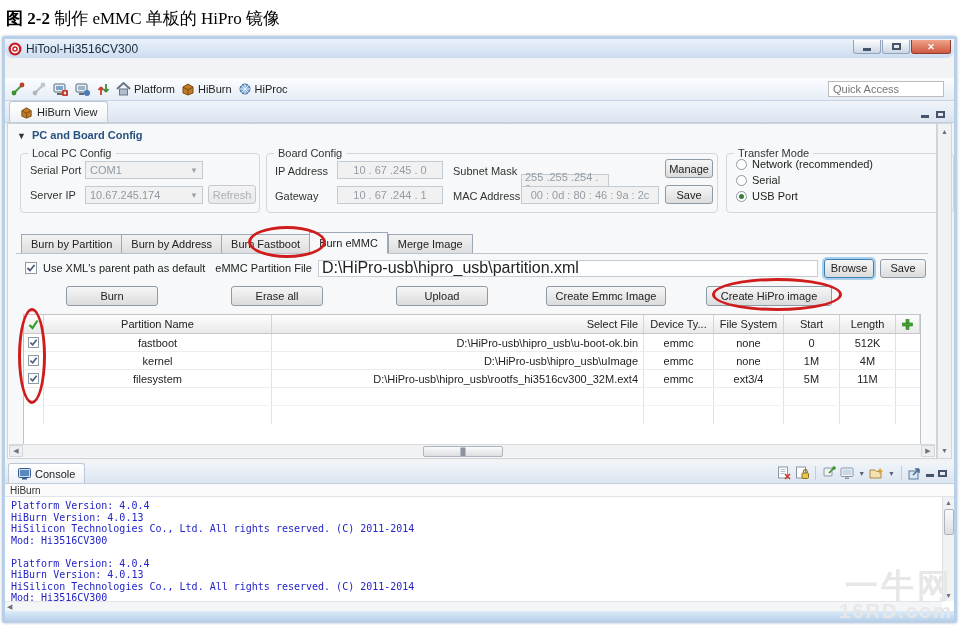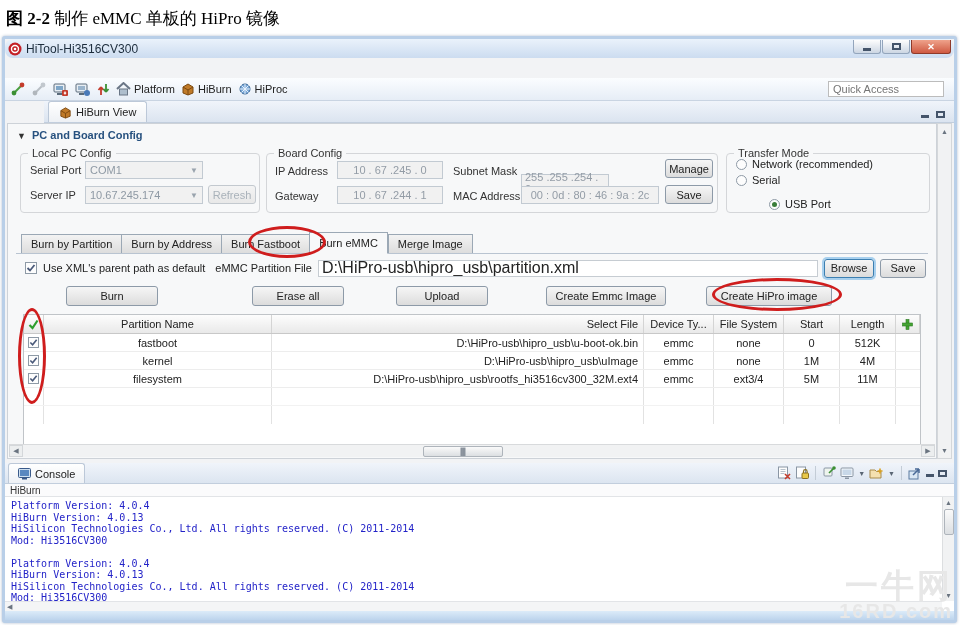--- a/index.html
+++ b/index.html
@@ -42,37 +42,37 @@
     background:linear-gradient(#fbfdff,#e6edf6); border-bottom:1px solid #c9d4e2;
     display:flex; align-items:center; gap:6px; padding:0 6px; }
   .tbtn { display:flex; align-items:center; gap:3px; }
   .qa-box { margin-left:auto; margin-right:4px; }
   .qa-box input { width:116px; height:16px; border:1px solid #bcbcbc; font-size:11px;
     padding:0 4px; color:#555; font-family:"Liberation Sans",sans-serif; }
 
   
   .viewtabbar { position:absolute; left:0; top:62px; right:0; height:22px;
     background:linear-gradient(#f0f4fa,#dbe4f0); border-bottom:1px solid #c2cedd;
-    display:flex; align-items:flex-end; padding-left:4px;margin-left:39px; }
+    display:flex; align-items:flex-end; padding-left:4px; }
   .view-tab { height:21px; display:flex; align-items:center; gap:4px; padding:0 10px;
     background:linear-gradient(#ffffff,#eef1f5); border:1px solid #bcc8d8; border-bottom:none;
     border-radius:3px 3px 0 0; }
   .view-icons { margin-left:auto; display:flex; gap:7px; align-items:center; padding:0 9px 4px 0; }
 
   
   .main-panel { position:absolute; left:2px; top:84px; width:930px; height:336px;
     background:#f7f8f9; border:1px solid #cdd2d8; }
   .section-header { position:absolute; left:9px; top:5px; font-weight:bold; color:#27517f; }
   .section-header .tri { color:#333; font-size:9px; margin-right:3px; }
 
   .fieldset { position:absolute; top:29px; height:60px; border:1px solid #d4d6d9; border-radius:4px; }
   .fieldset .fs-label { position:absolute; top:-7px; left:7px; background:#f7f8f9; padding:0 4px; color:#333; }
   .fs-local { left:12px; width:240px; }
   .fs-board { left:258px; width:452px; }
-  .fs-transfer { left:718px; width:204px; }
+  .fs-transfer { left:718px; width:228px; }
 
   .cfg-label { color:#333; }
   .combo { height:18px; background:#f1f1f1; border:1px solid #c2cad2; color:#8e99a4;
     display:flex; align-items:center; padding:0 4px; }
   .combo .arrow { margin-left:auto; color:#9aa4ae; font-size:8px; }
   .field { height:18px; background:#f1f1f1; border:1px solid #c2cad2; color:#939ca6;
     display:flex; align-items:center; justify-content:center; padding:0 3px; }
 
   .btn { height:20px; background:linear-gradient(#f6f6f6,#dcdcdc); border:1px solid #8d9aa8;
     border-radius:3px; font-size:11px; color:#222; display:inline-flex; align-items:center;
@@ -318,21 +318,21 @@
       <div class="fieldset fs-transfer">
         <span class="fs-label">Transfer Mode</span>
         <div class="radio-row" style="top:4px;">
           <span class="radio"></span>
           <span>Network (recommended)</span>
         </div>
         <div class="radio-row" style="top:20px;">
           <span class="radio"></span>
           <span>Serial</span>
         </div>
-        <div class="radio-row" style="top:44px;margin-left:33px;">
+        <div class="radio-row" style="top:36px;">
           <span class="radio selected"></span>
           <span>USB Port</span>
         </div>
       </div>
 
       <div class="burn-tabs">
         <div class="burn-tab">Burn by Partition</div>
         <div class="burn-tab">Burn by Address</div>
         <div class="burn-tab">Burn Fastboot</div>
         <div class="burn-tab active">Burn eMMC</div>
@@ -348,21 +348,21 @@
         </span>
         <span>Use XML's parent path as default</span>
         <span style="margin-left:4px;">eMMC Partition File</span>
         <input class="pfile-input" type="text" value="D:\HiPro-usb\hipro_usb\partition.xml" style="">
         <button class="btn small focused" style="width:50px;">Browse</button>
         <button class="btn small" style="width:46px;">Save</button>
       </div>
 
       <div class="action-row">
         <button class="btn" style="left:58px;width:92px;">Burn</button>
-        <button class="btn" style="left:223px;width:92px;margin-left:21px;">Erase all</button>
+        <button class="btn" style="left:223px;width:92px;">Erase all</button>
         <button class="btn" style="left:388px;width:92px;">Upload</button>
         <button class="btn" style="left:538px;width:120px;">Create Emmc Image</button>
         <button class="btn" style="left:698px;width:126px;">Create HiPro image</button>
       </div>
 
       <div class="ptable">
         <div class="t-row t-head">
           <div class="t-cell c0">
             <svg width="11" height="11" viewBox="0 0 11 11">
                 <path d="M1.5 6 L4.5 9 L9.5 1.5" fill="none" stroke="#2e9e2e" stroke-width="2.2"></path>

